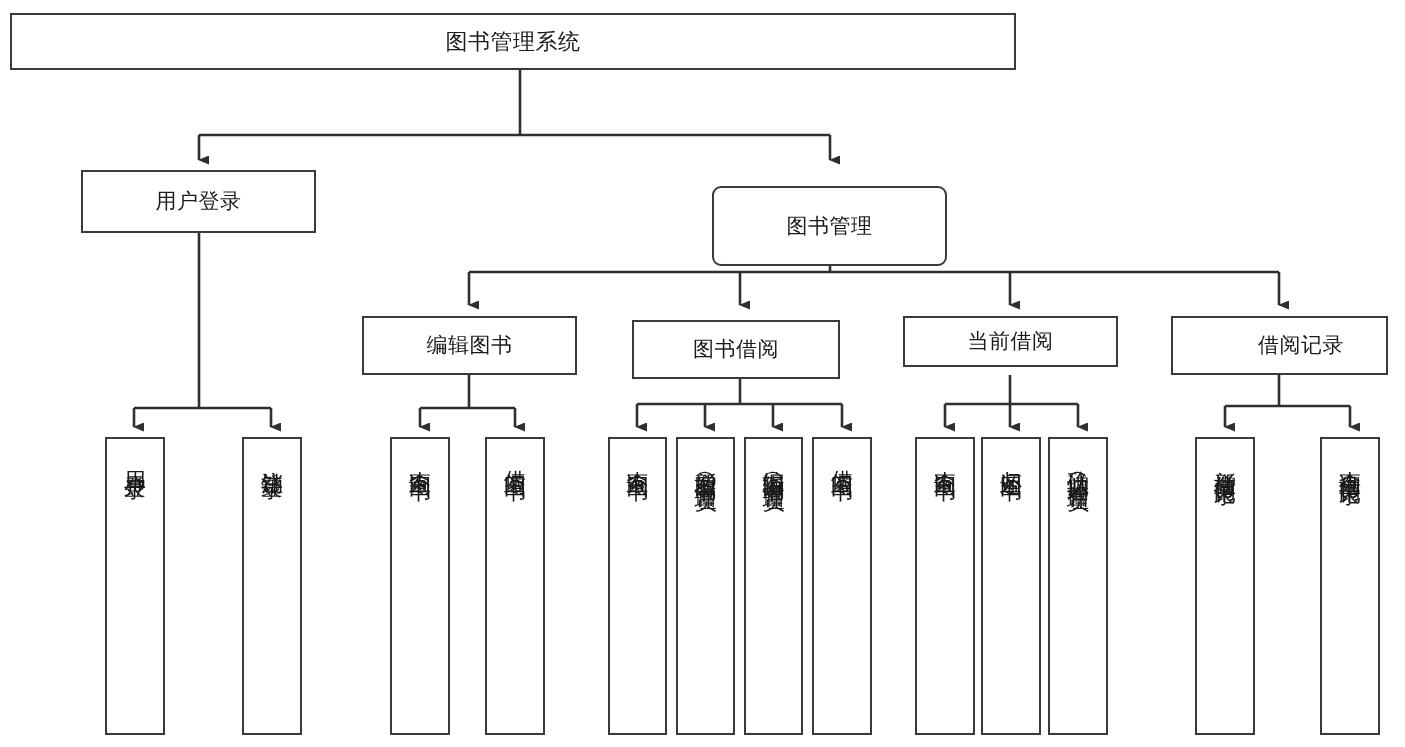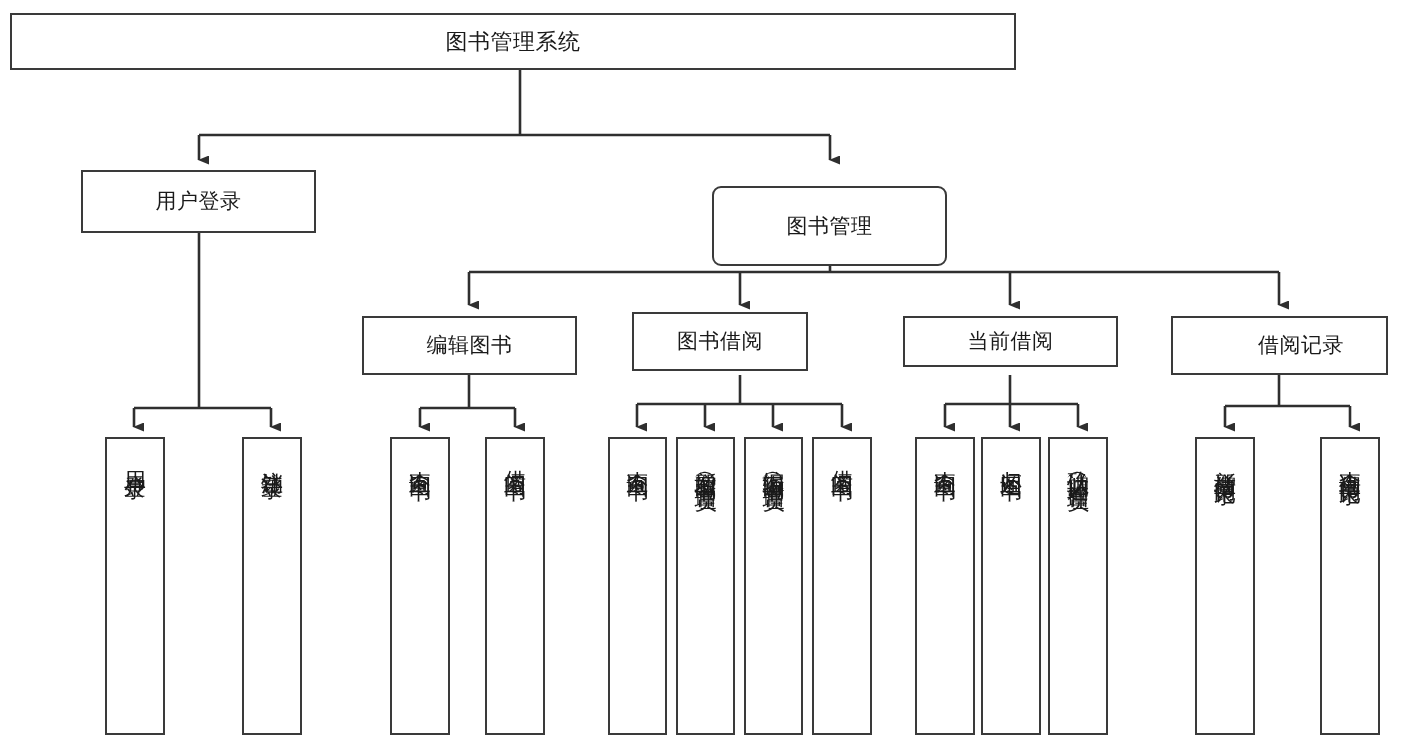--- a/index.html
+++ b/index.html
@@ -135,21 +135,21 @@
   <div class="node horiz" style="left:81px; top:170px; width:235px; height:63px;">
     <span class="node-label">用户登录</span>
   </div>
   <div class="node horiz" style="left:712px; top:186px; width:235px; height:80px;border-radius:9px;">
     <span class="node-label">图书管理</span>
   </div>
 
   <div class="node horiz" style="left:362px; top:316px; width:215px; height:59px;">
     <span class="node-label">编辑图书</span>
   </div>
-  <div class="node horiz" style="left:632px; top:312px; width:176px; height:59px;">
+  <div class="node horiz" style="left:632px; top:320px; width:208px; height:59px;">
     <span class="node-label">图书借阅</span>
   </div>
   <div class="node horiz" style="left:903px; top:316px; width:215px; height:51px;">
     <span class="node-label">当前借阅</span>
   </div>
   <div class="node horiz" style="left:1171px; top:316px; width:217px; height:59px;padding-left:43px;">
     <span class="node-label">借阅记录</span>
   </div>
 
   <div class="node vert" style="left:105px; top:437px; width:60px; height:298px;">

